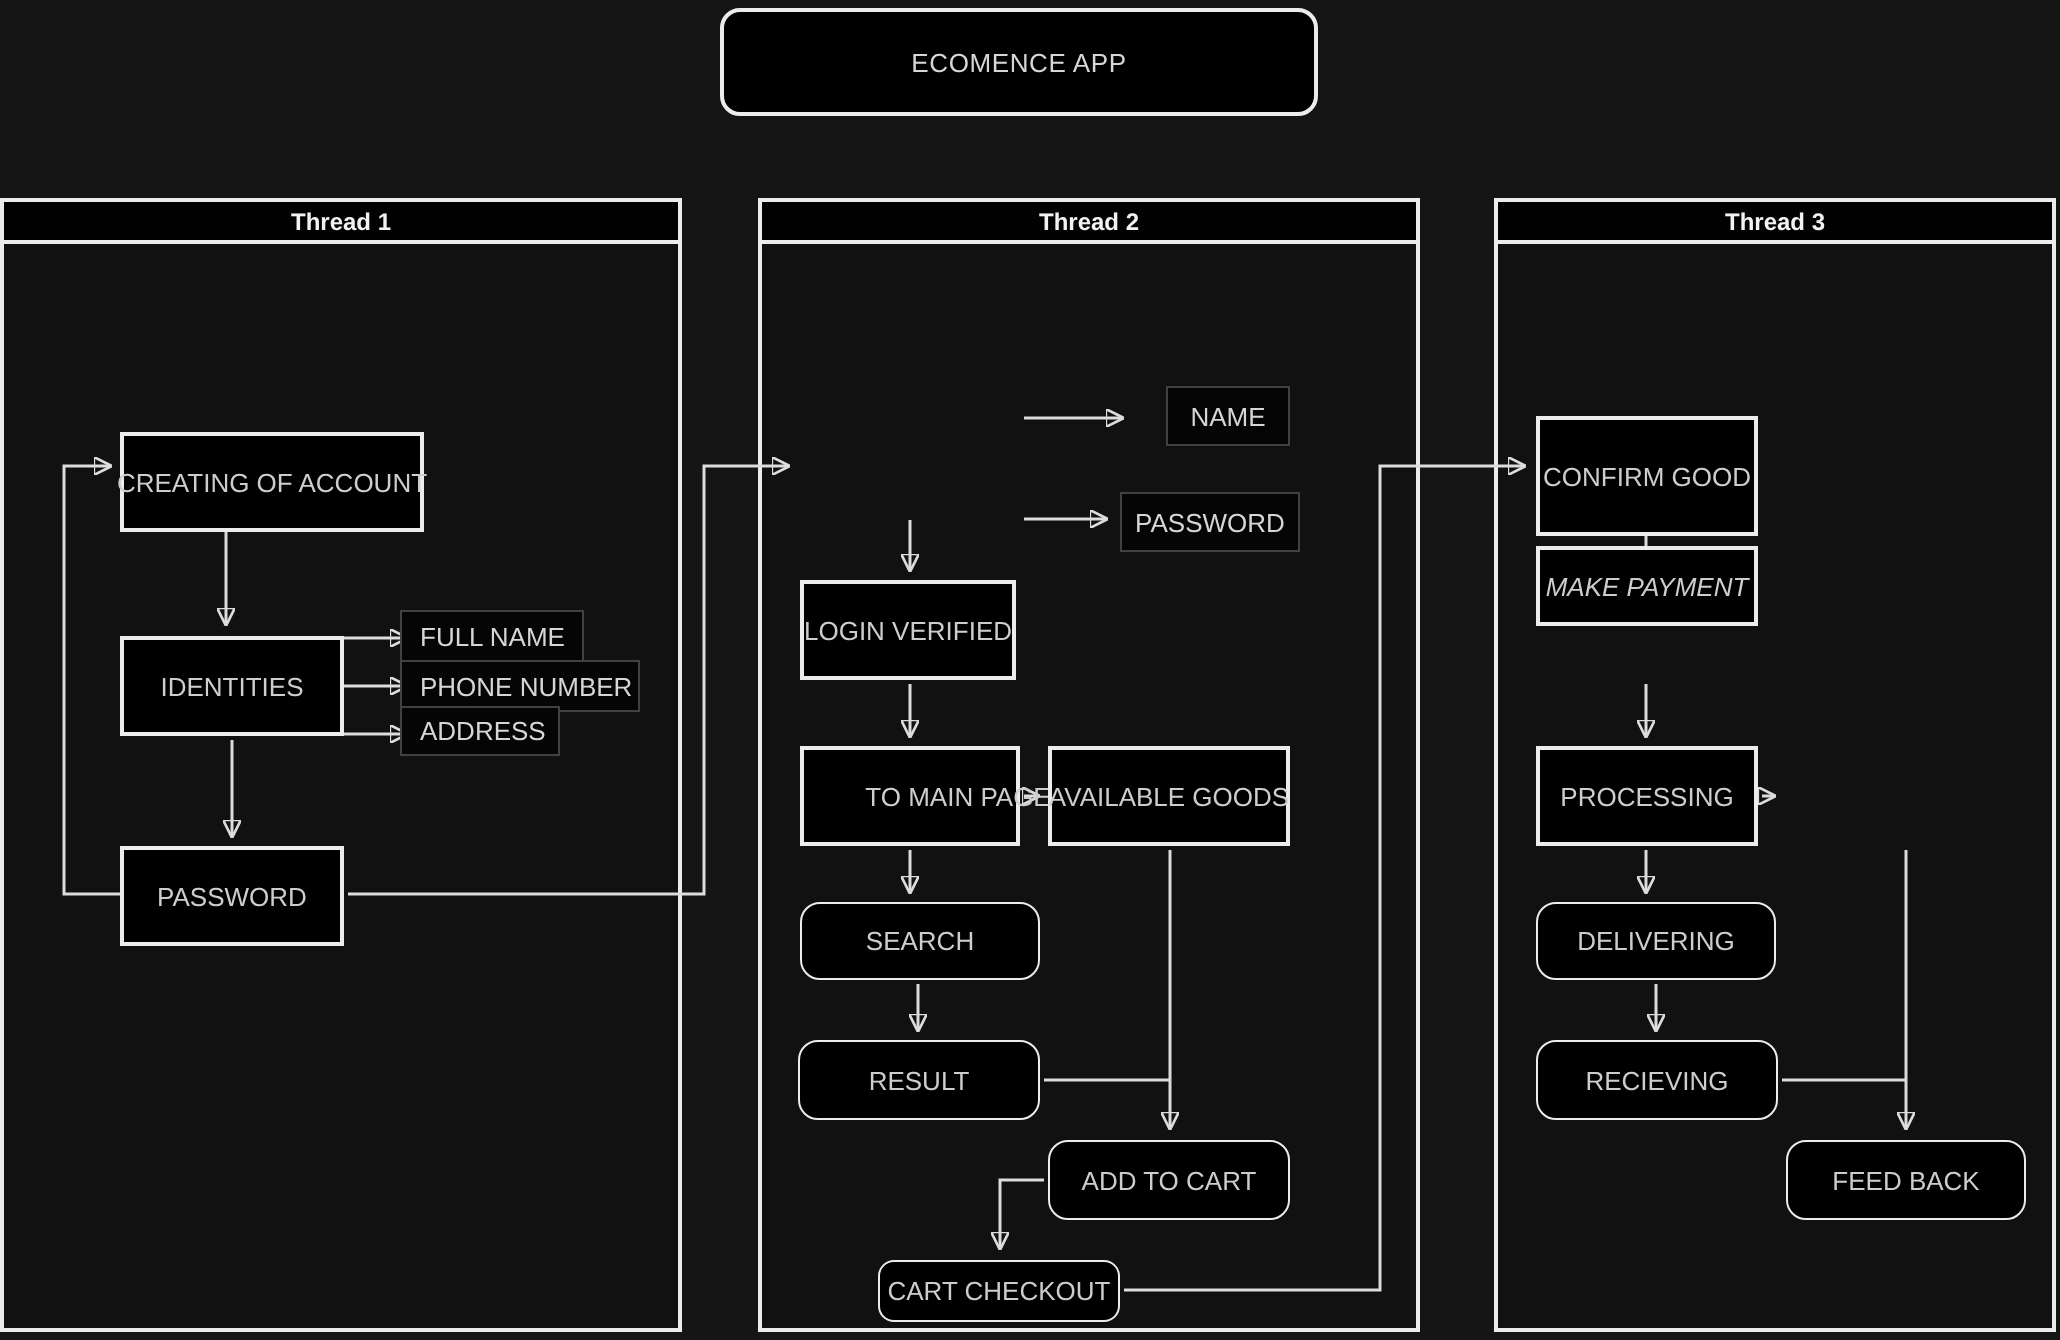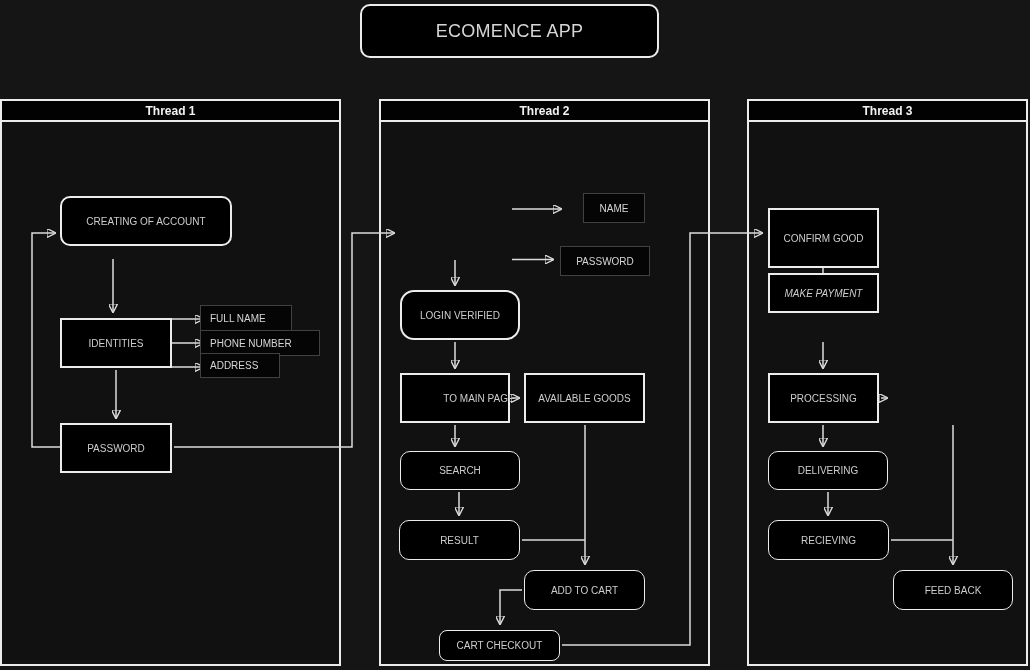--- a/index.html
+++ b/index.html
@@ -28,30 +28,30 @@
     align-items: center;
     justify-content: center;
   }
   .appbox {
     position: absolute;
     left: 360px; top: 4px; width: 299px; height: 54px;
     border: 2px solid #ececec;
     border-radius: 10px;
     background: #000;
     color: #d6d6d6;
-    font-size: 18px;
+    font-size: 13px;
     display: flex; align-items: center; justify-content: center;
     letter-spacing: 0.3px;
   }
   .node {
     position: absolute;
     display: flex; align-items: center; justify-content: center;
     background: #000;
     color: #cdcdcd;
-    font-size: 10px;
+    font-size: 13px;
     white-space: nowrap;
   }
   .sq { border: 2px solid #ececec; }
   .rd { border: 1.5px solid #ececec; border-radius: 10px; }
   .rd8 { border: 1.5px solid #ececec; border-radius: 8px; }
   .lbl {
     border: 1px solid #414141;
     background: #050505;
     color: #d6d6d6;
   }
@@ -116,30 +116,30 @@
     <path d="M 823 425 L 823 446" marker-end="url(#arr)"></path>
     <path d="M 828 492 L 828 515" marker-end="url(#arr)"></path>
     <path d="M 891 540 L 953 540"></path>
     <path d="M 953 425 L 953 564" marker-end="url(#arr)"></path>
   </svg>
 
   <div class="appbox">
     <span>ECOMENCE APP</span>
   </div>
 
-  <div class="node sq" style="left:60px; top:196px; width:172px; height:50px;border-radius:10px;">CREATING OF ACCOUNT</div>
+  <div class="node sq" style="left:60px; top:216px; width:152px; height:50px;">CREATING OF ACCOUNT</div>
   <div class="node sq" style="left:60px; top:318px; width:112px; height:50px;">IDENTITIES</div>
   <div class="node lbl left" style="left:200px; top:305px; width:92px; height:26px;">FULL NAME</div>
   <div class="node lbl left" style="left:200px; top:330px; width:120px; height:26px;">PHONE NUMBER</div>
   <div class="node lbl left" style="left:200px; top:353px; width:80px; height:25px;">ADDRESS</div>
   <div class="node sq" style="left:60px; top:423px; width:112px; height:50px;">PASSWORD</div>
 
   <div class="node lbl" style="left:583px; top:193px; width:62px; height:30px;">NAME</div>
   <div class="node lbl" style="left:560px; top:246px; width:90px; height:30px;">PASSWORD</div>
-  <div class="node sq" style="left:400px; top:290px; width:120px; height:50px;border-radius:14px;">LOGIN VERIFIED</div>
+  <div class="node sq" style="left:400px; top:290px; width:108px; height:50px;">LOGIN VERIFIED</div>
   <div class="node sq" style="left:400px; top:373px; width:110px; height:50px;padding-left:48px;">TO MAIN PAGE</div>
   <div class="node sq" style="left:524px; top:373px; width:121px; height:50px;">AVAILABLE GOODS</div>
   <div class="node rd" style="left:400px; top:451px; width:120px; height:39px;">SEARCH</div>
   <div class="node rd" style="left:399px; top:520px; width:121px; height:40px;">RESULT</div>
   <div class="node rd" style="left:524px; top:570px; width:121px; height:40px;">ADD TO CART</div>
   <div class="node rd8" style="left:439px; top:630px; width:121px; height:31px;">CART CHECKOUT</div>
 
   <div class="node sq" style="left:768px; top:208px; width:111px; height:60px;">CONFIRM GOOD</div>
   <div class="node sq" style="left:768px; top:273px; width:111px; height:40px;font-style:italic;">MAKE PAYMENT</div>
   <div class="node sq" style="left:768px; top:373px; width:111px; height:50px;">PROCESSING</div>

